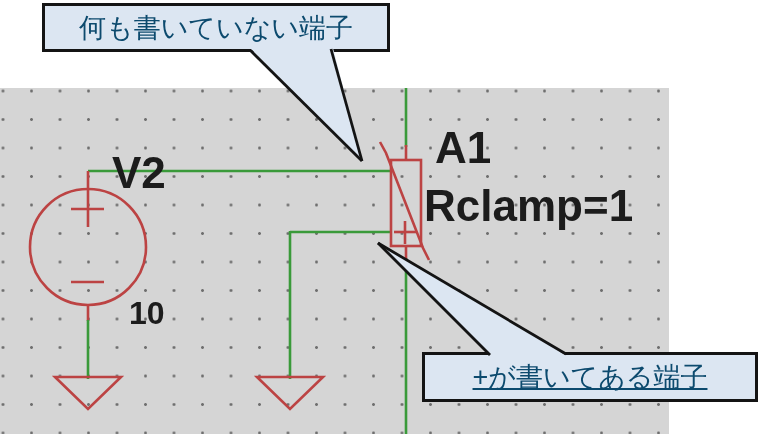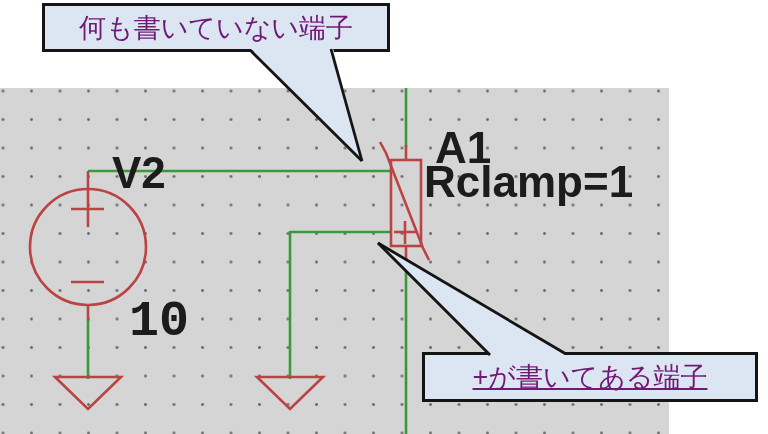--- a/index.html
+++ b/index.html
@@ -21,21 +21,21 @@
   .schem-label{
     position:absolute;z-index:3;
     font-weight:bold;font-size:44px;line-height:1;color:#1c1c1c;
     letter-spacing:0px;white-space:nowrap;
   }
   .callout-box{
     position:absolute;z-index:3;
     background:#dce6f2;border:3px solid #141414;
     display:flex;align-items:center;justify-content:center;
     box-sizing:border-box;
-    font-size:27px;color:#701a75;white-space:nowrap;
+    font-size:27px;color:#0c4a6e;white-space:nowrap;
   }
   #callout-top{left:42px;top:3px;width:348px;height:49px;}
   #callout-bottom{left:422px;top:352px;width:336px;height:50px;text-decoration:underline;}
 </style>
 </head>
 <body>
 
 <div class="canvas"></div>
 
 <svg class="layer" id="schematic-svg" viewBox="0 0 768 434" xmlns="http://www.w3.org/2000/svg">
@@ -68,23 +68,23 @@
     <line x1="406" y1="145" x2="406" y2="161"></line>
     <rect x="391" y="160" width="30" height="86"></rect>
     <polyline points="380,142 386,153 423,248 429,260"></polyline>
     <line x1="405" y1="221" x2="405" y2="244"></line>
     <line x1="394" y1="232" x2="417" y2="232"></line>
     <line x1="406" y1="246" x2="406" y2="259"></line>
   </g>
 </svg>
 
 <div class="schem-label" style="left:112px;top:151px;">V2</div>
-<div class="schem-label" style="left:129px;top:297px;font-size:50px;font-family:Liberation Mono, monospace;">10</div>
+<div class="schem-label" style="left:129px;top:297px;font-size:32px;">10</div>
 <div class="schem-label" style="left:435px;top:126px;">A1</div>
-<div class="schem-label" style="left:424px;top:160px;">Rclamp=1</div>
+<div class="schem-label" style="left:424px;top:184px;">Rclamp=1</div>
 
 <div class="callout-box" id="callout-top">
   <span>何も書いていない端子</span>
 </div>
 <div class="callout-box" id="callout-bottom">
   <span>+が書いてある端子</span>
 </div>
 
 <svg class="layer" id="callout-wedges" viewBox="0 0 768 434" xmlns="http://www.w3.org/2000/svg">
   <g>

